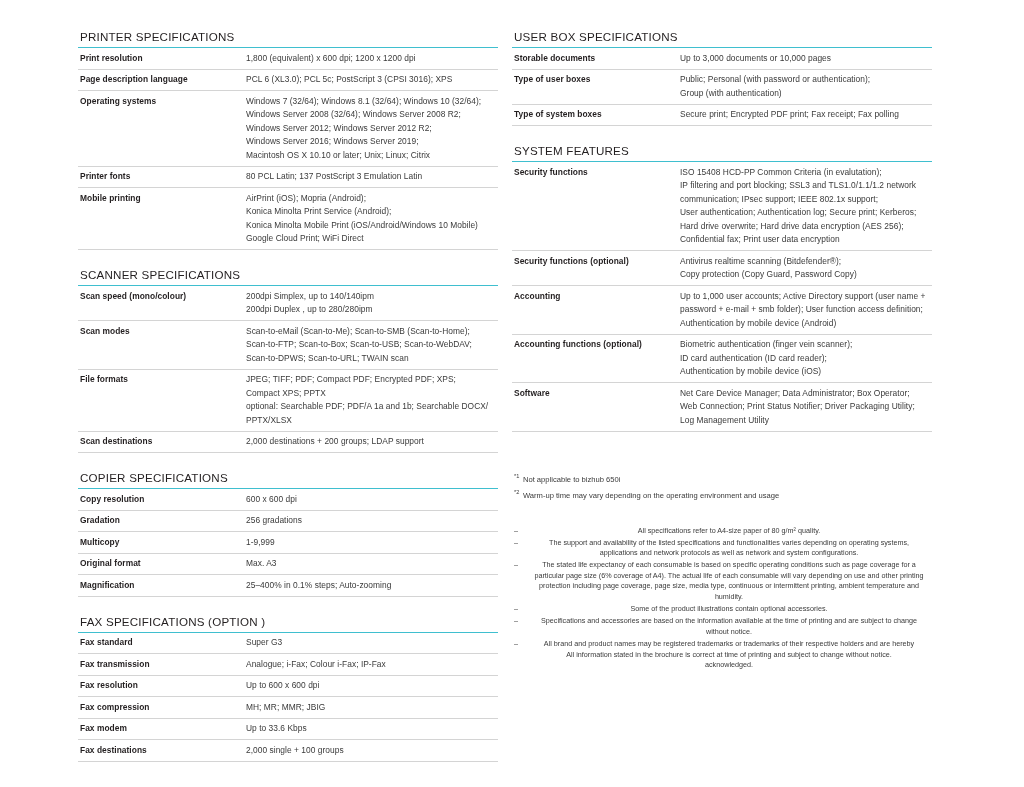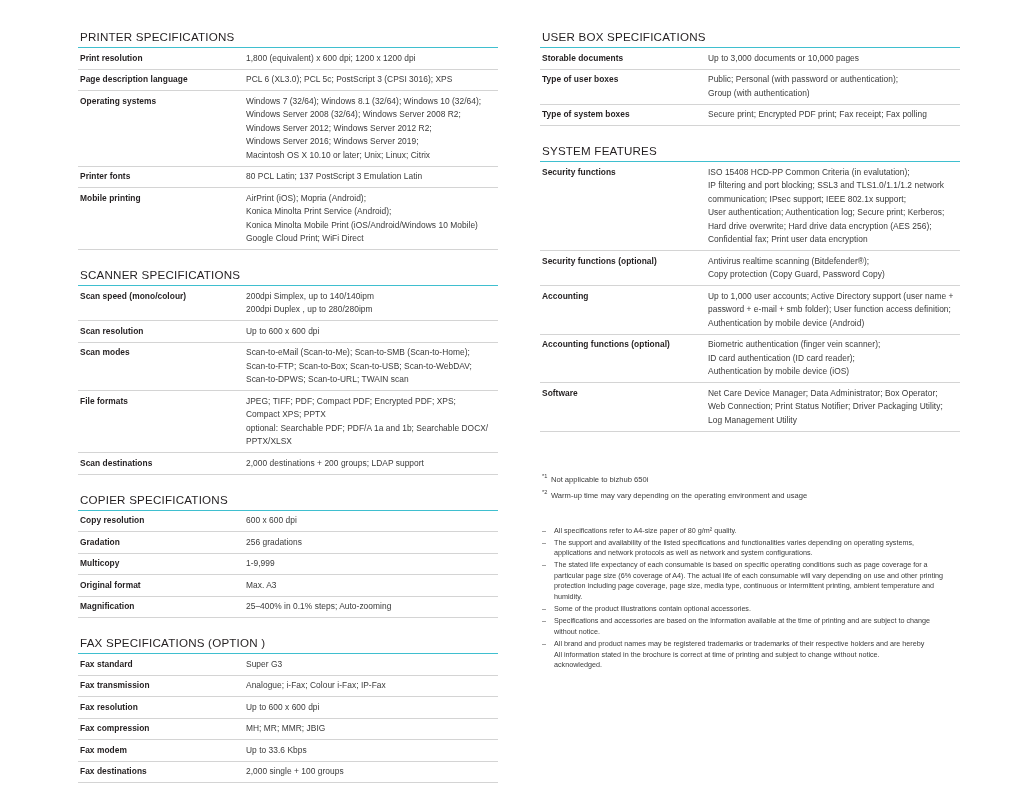--- a/index.html
+++ b/index.html
@@ -14,21 +14,21 @@
     color: #231f20;
     -webkit-font-smoothing: antialiased;
   }
   .page {
     position: relative;
     width: 1024px;
     height: 787px;
     box-sizing: border-box;
     padding: 30px 76px 0 78px;
     display: flex;
-    gap: 42px;
+    gap: 14px;
   }
   .col {
     width: 420px;
     flex: 0 0 420px;
   }
 
   
   .section {
     margin-bottom: 18px;
   }
@@ -109,20 +109,21 @@
     padding-left: 12px;
     margin-bottom: 1.5px;
   }
   .disclaimer .dash {
     position: absolute;
     left: 0;
     top: 0;
   }
   .disclaimer .sub-line {
     display: block;
+    text-align: center;
   }
 </style>
 </head>
 <body>
 
 <div class="page">
 
   <div class="col" id="left-col">
       <div class="section">
         <div class="section-title">PRINTER SPECIFICATIONS</div>
@@ -170,26 +171,20 @@
       </div>
       <div class="section">
         <div class="section-title">SCANNER SPECIFICATIONS</div>
         <table class="spec-table">
           <tbody>
             <tr class="spec-row">
               <td class="label">Scan speed (mono/colour)</td>
               <td class="value">
                 <span class="vline">200dpi Simplex, up to 140/140ipm</span>
                 <span class="vline">200dpi Duplex , up to 280/280ipm</span>
-              </td>
-            </tr>
-            <tr class="spec-row">
-              <td class="label">Scan resolution</td>
-              <td class="value">
-                <span class="vline">Up to 600 x 600 dpi</span>
               </td>
             </tr>
             <tr class="spec-row">
               <td class="label">Scan modes</td>
               <td class="value">
                 <span class="vline">Scan-to-eMail (Scan-to-Me); Scan-to-SMB (Scan-to-Home);</span>
                 <span class="vline">Scan-to-FTP; Scan-to-Box; Scan-to-USB; Scan-to-WebDAV;</span>
                 <span class="vline">Scan-to-DPWS; Scan-to-URL; TWAIN scan</span>
               </td>
             </tr>

